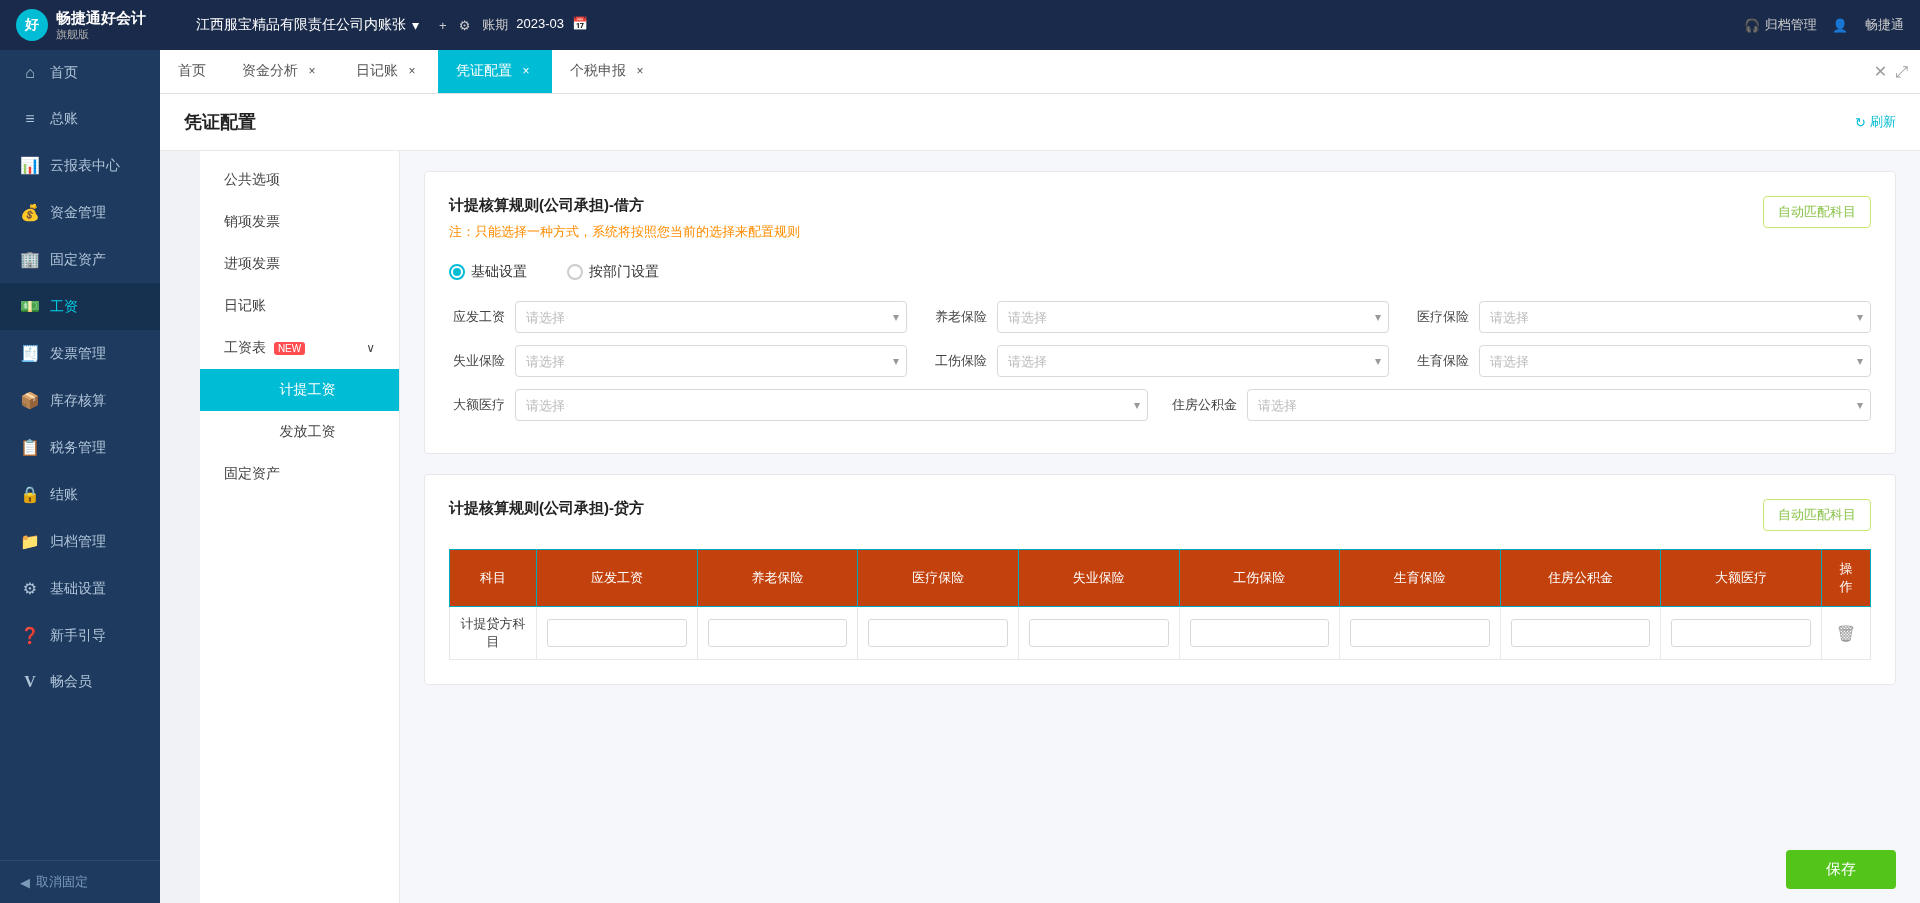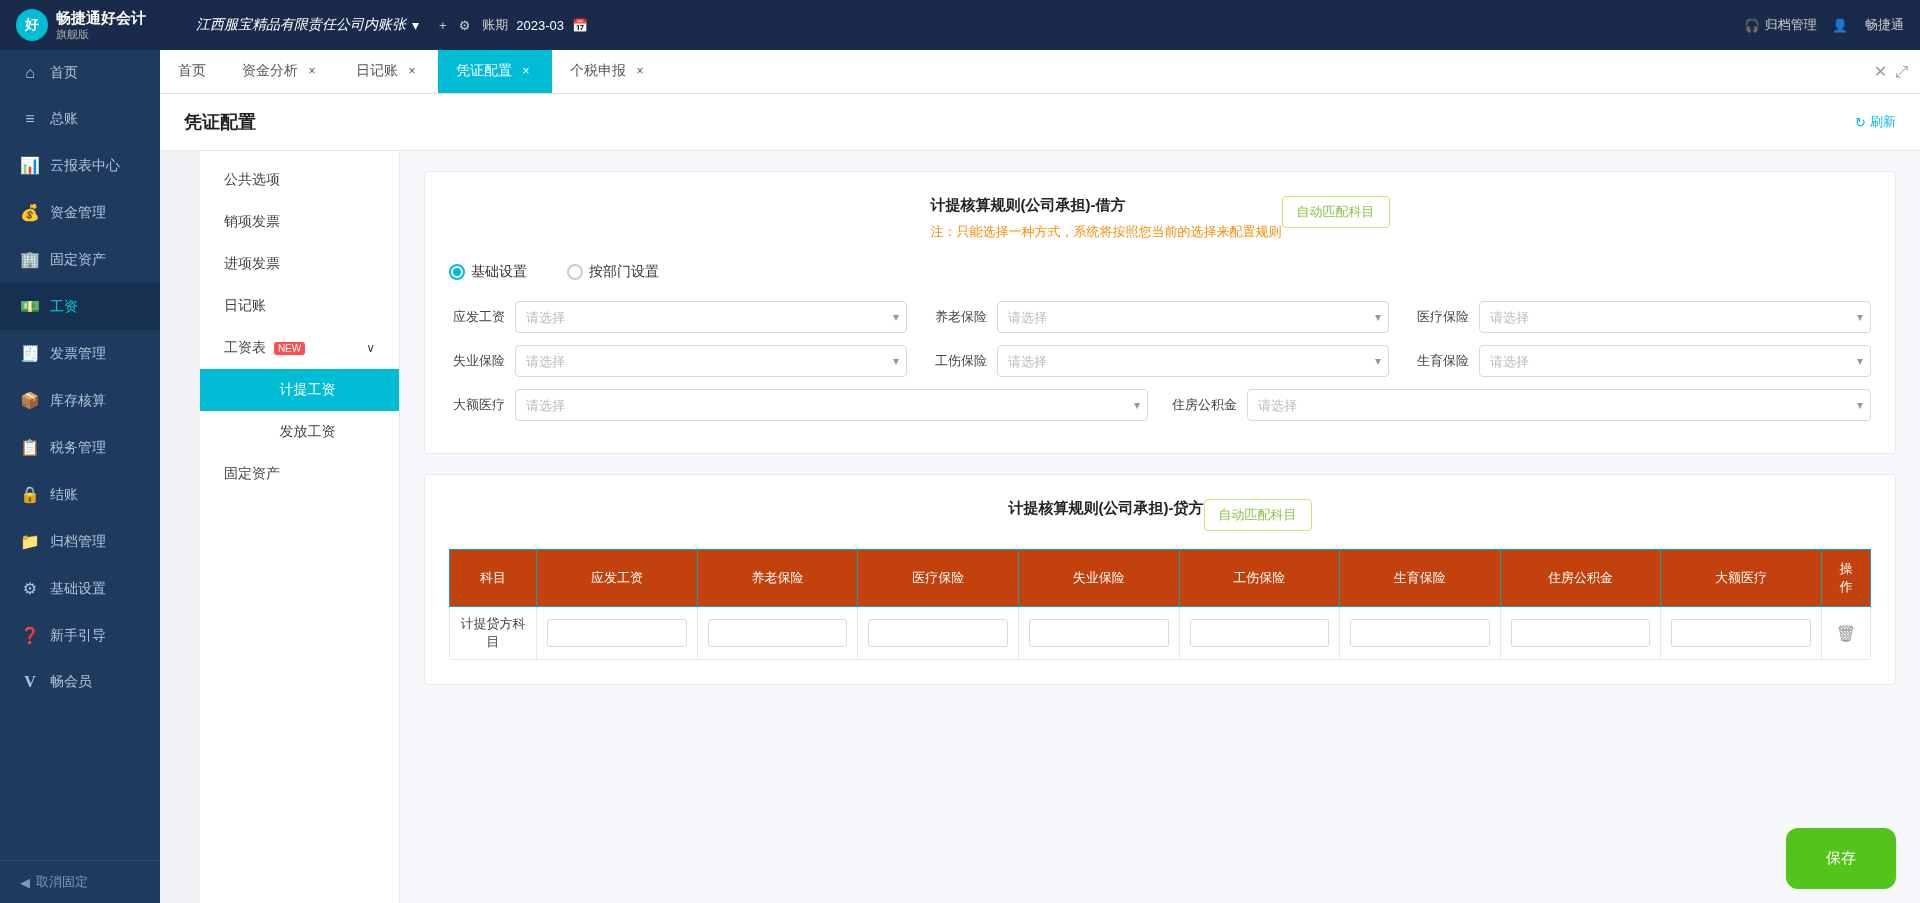--- a/index.html
+++ b/index.html
@@ -32,29 +32,29 @@
     .logo-sub { color: #aaa; font-size: 11px; }
     .company-selector {
       background: transparent;
       border: none;
       color: white;
       font-size: 14px;
       cursor: pointer;
       display: flex; align-items: center; gap: 6px;
       padding: 4px 8px;
     }
-    .company-name { color: white; font-size: 14px; font-style: italic; }
+    .company-name { color: white; font-size: 14px; }
     .header-actions {
       margin-left: auto;
       display: flex; align-items: center; gap: 16px;
     }
     .header-btn {
       color: #ccc; font-size: 13px; cursor: pointer; display: flex; align-items: center; gap: 4px;
     }
-    .period-area { display: flex; align-items: center; gap: 8px; color: #ccc; font-size: 13px; }
+    .period-area { display: flex; gap: 8px; color: #ccc; font-size: 13px; }
     .period-value { color: white; font-size: 13px; }
 
     
     .main-layout {
       display: flex;
       flex: 1;
       overflow: hidden;
     }
 
     
@@ -292,21 +292,21 @@
       color: #8bc34a;
       font-size: 13px;
       padding: 6px 14px;
       border-radius: 4px;
       cursor: pointer;
       margin-bottom: 12px;
     }
 
     
     .section-header {
-      display: flex; align-items: flex-start; justify-content: center;
+      display: flex; align-items: flex-start; justify-content: space-between;
       margin-bottom: 6px;
     }
 
     
     .data-table {
       width: 100%;
       border-collapse: collapse;
       font-size: 13px;
     }
     .data-table thead tr {
@@ -346,23 +346,23 @@
       position: fixed;
       bottom: 0;
       right: 0;
       padding: 14px 24px;
       background: transparent;
     }
     .save-btn {
       background: #52c41a;
       color: white;
       border: none;
-      padding: 21px 40px;
+      padding: 10px 40px;
       font-size: 15px;
-      border-radius: 12px;
+      border-radius: 4px;
       cursor: pointer;
     }
 
     
     .main-section::-webkit-scrollbar { width: 6px; }
     .main-section::-webkit-scrollbar-track { background: #f1f1f1; }
     .main-section::-webkit-scrollbar-thumb { background: #ccc; border-radius: 3px; }
   </style>
 </head>
 <body>

